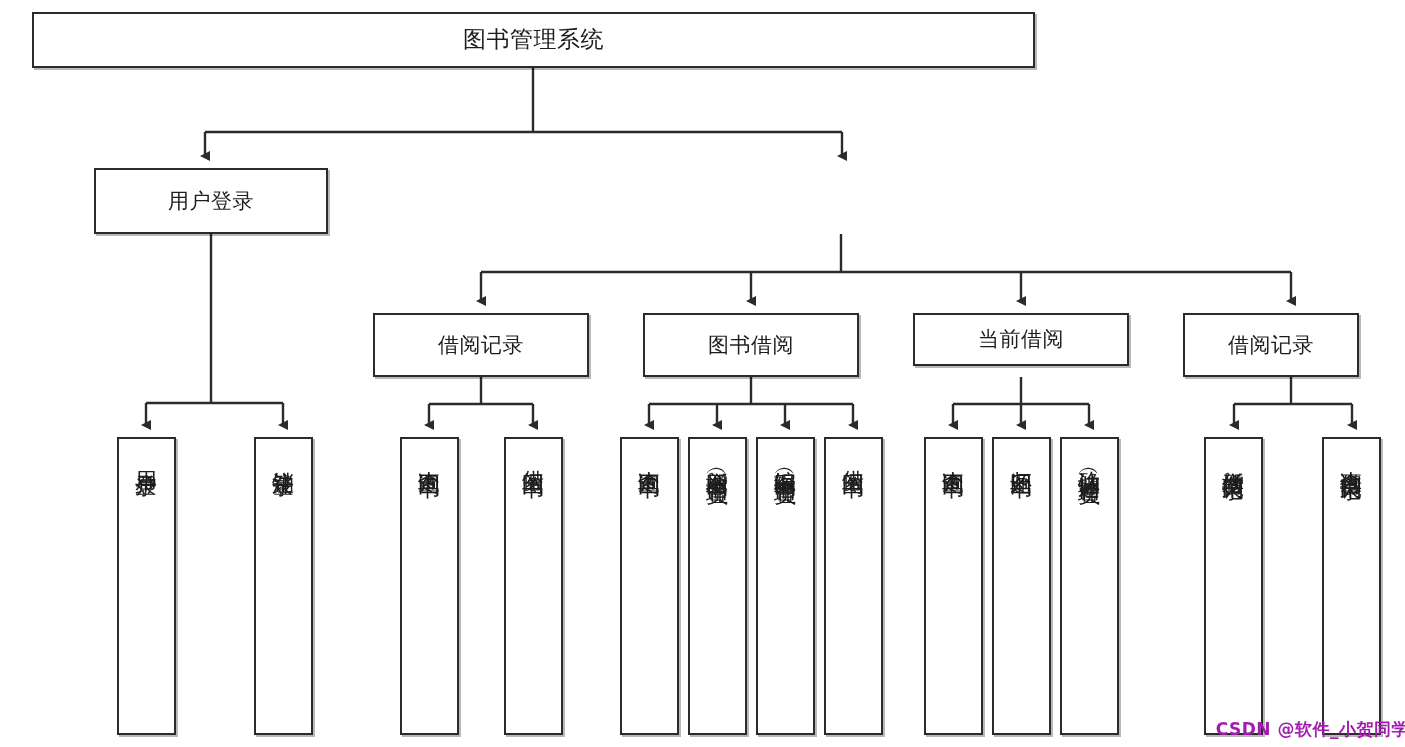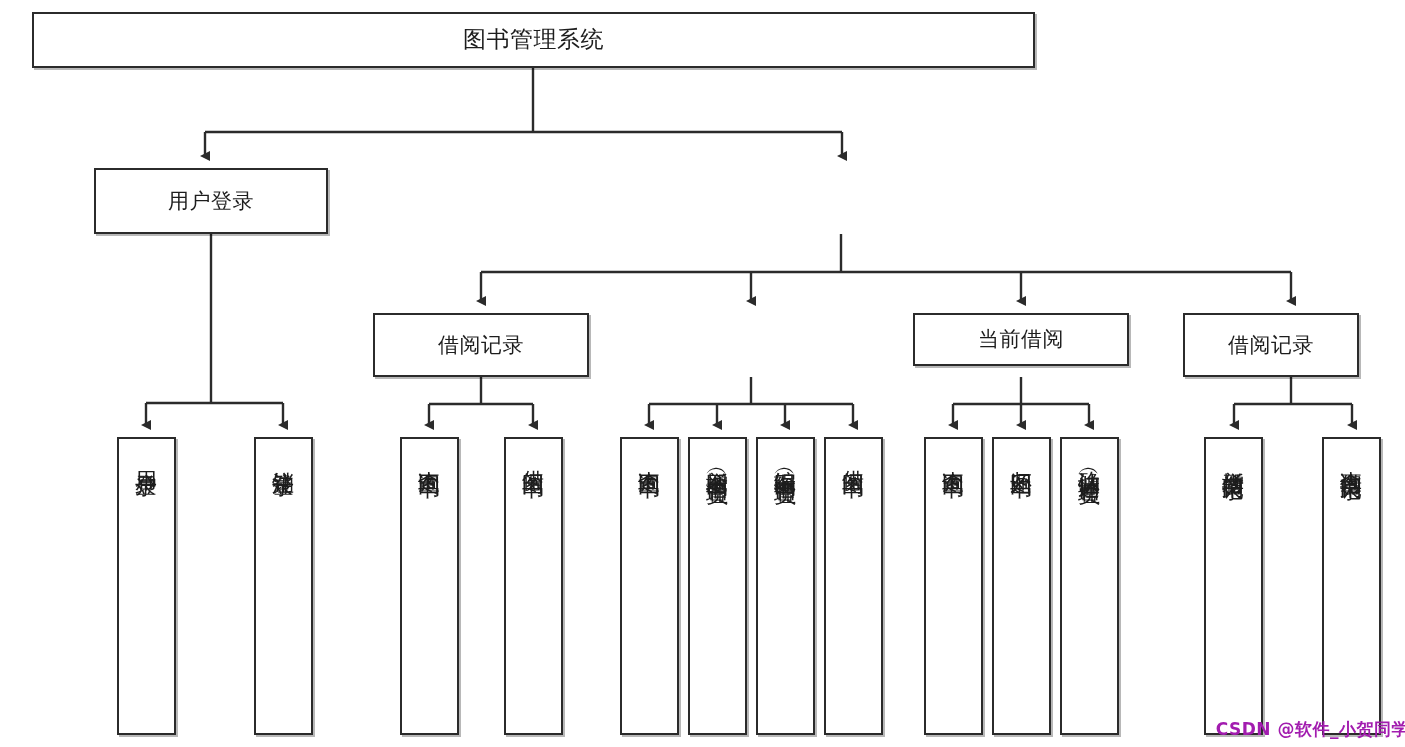--- a/index.html
+++ b/index.html
@@ -134,20 +134,23 @@
     <span class="node-label">图书管理系统</span>
   </div>
 
   <div class="node" style="left:82px; top:168px; width:234px; height:66px;">
     <span class="node-label">用户登录</span>
   </div>
 
   <div class="node" style="left:361px; top:313px; width:216px; height:64px;">
     <span class="node-label">借阅记录</span>
   </div>
+  <div class="node" style="left:631px; top:313px; width:216px; height:64px;">
+    <span class="node-label">图书借阅</span>
+  </div>
   <div class="node" style="left:901px; top:313px; width:216px; height:53px;">
     <span class="node-label">当前借阅</span>
   </div>
   <div class="node" style="left:1171px; top:313px; width:176px; height:64px;">
     <span class="node-label">借阅记录</span>
   </div>
 
   <div class="node vertical" style="left:105px; top:437px; width:59px; height:298px;">
     <span class="node-label">用户登录</span>
   </div>

